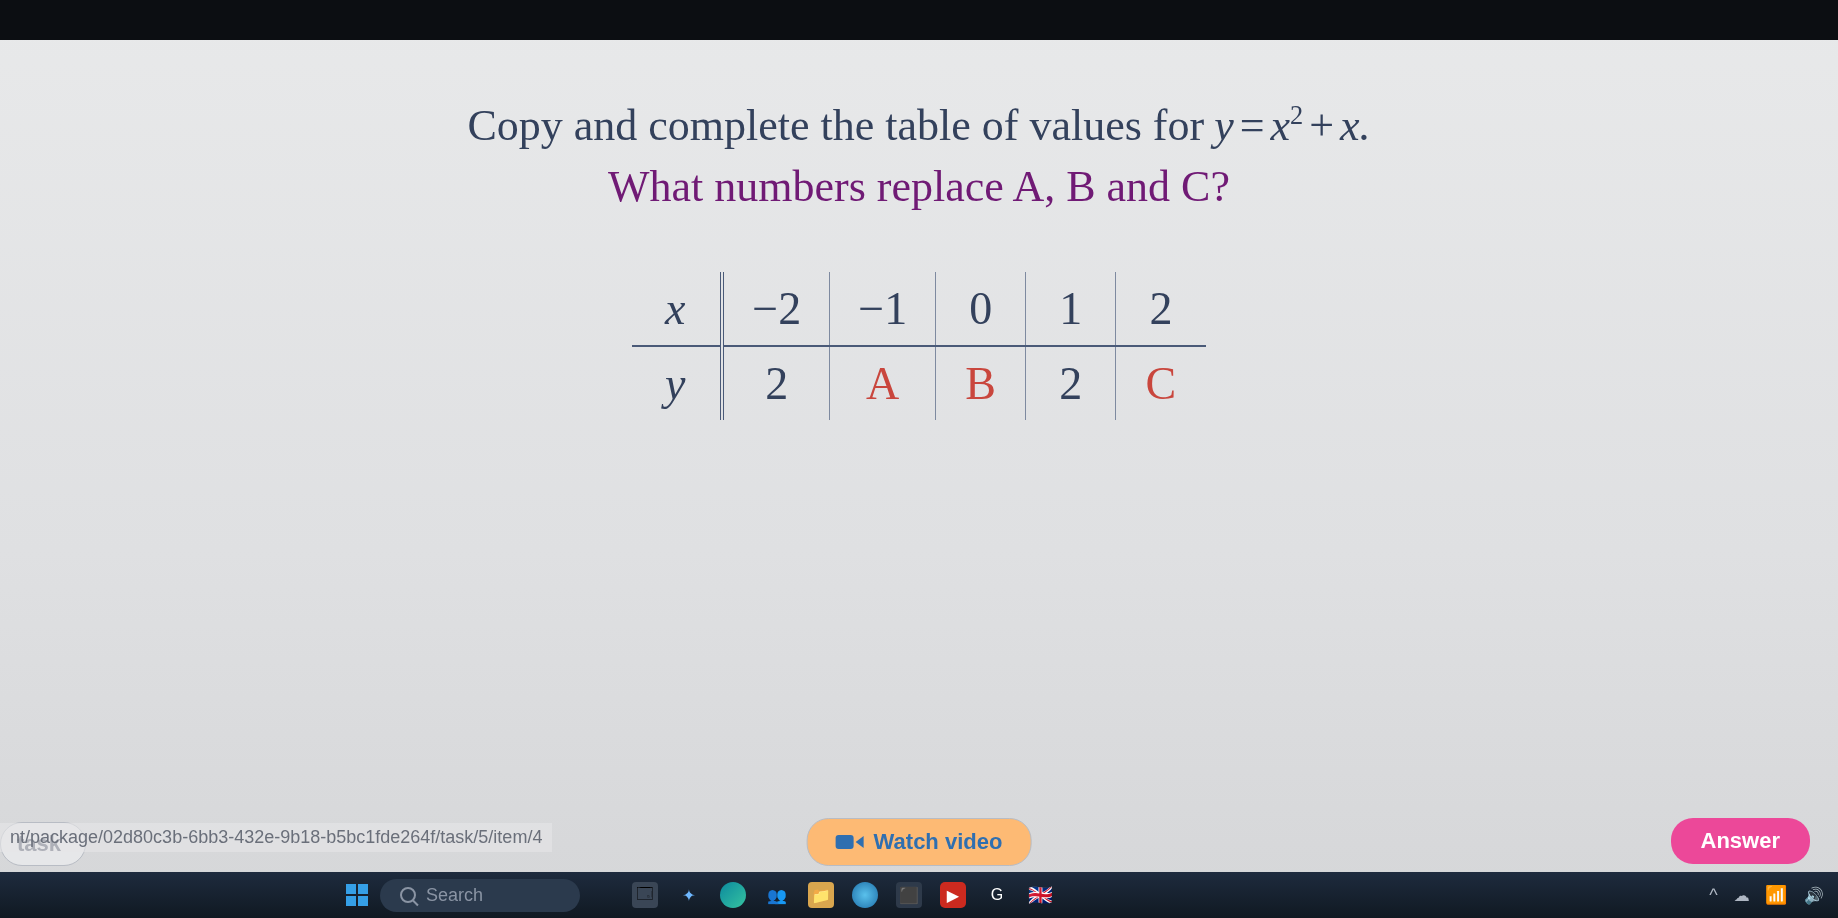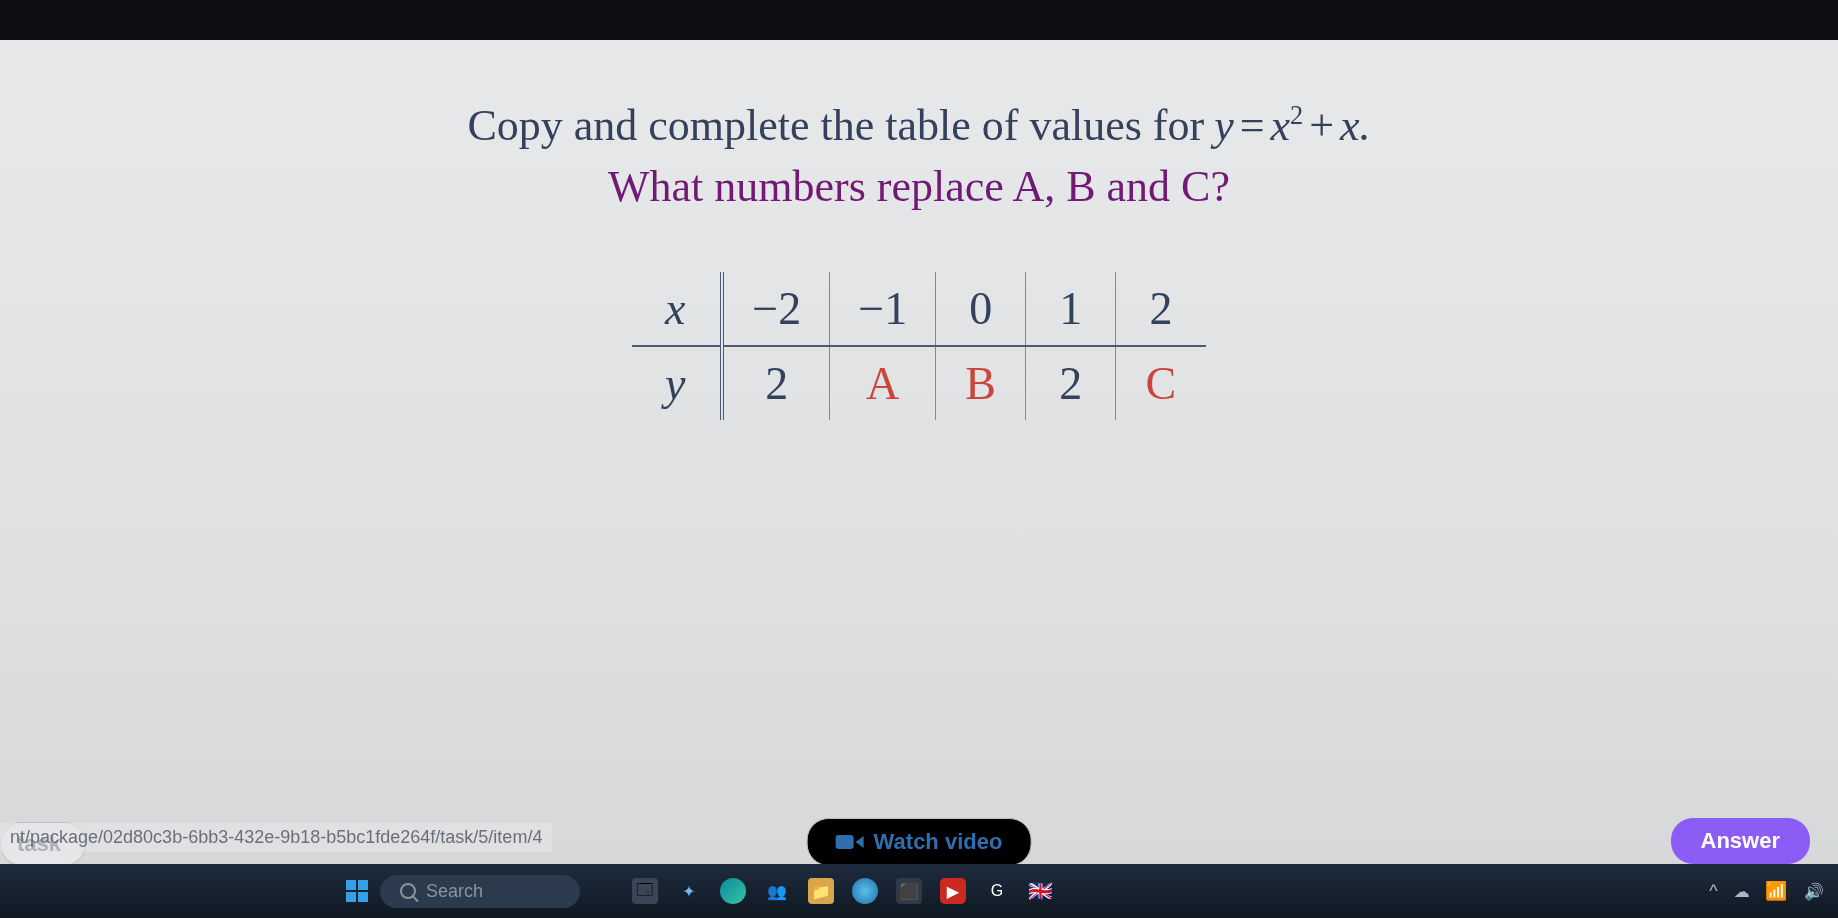--- a/index.html
+++ b/index.html
@@ -82,42 +82,42 @@
     font-size: 22px;
     color: #5a6071;
     font-weight: 600;
   }
   .watch-btn {
     position: absolute;
     left: 50%;
     transform: translateX(-50%);
     border: 1.5px solid #b8bcc4;
     border-radius: 22px;
-    background: #000000;
+    background: #fdba74;
     padding: 10px 28px;
     font-size: 22px;
     color: #2f6fb0;
     font-weight: 700;
     display: inline-flex;
     align-items: center;
     gap: 10px;
   }
   .camera-icon {
     display: inline-flex;
     gap: 2px;
     align-items: center;
   }
   .camera-icon .body { width:18px; height:14px; background:#2f6fb0; border-radius:3px; }
   .camera-icon .lens { width:0; height:0; border-top:6px solid transparent; border-bottom:6px solid transparent; border-right:8px solid #2f6fb0; }
 
   .answer-btn {
     position: absolute;
     right: 28px;
     top: 0;
-    background: #8b5cf6;
+    background: #ec4899;
     color: #fff;
     border-radius: 22px;
     padding: 10px 30px;
     font-size: 22px;
     font-weight: 700;
     border: none;
   }
 
   .url-hint {
     position: absolute;
@@ -126,21 +126,21 @@
     font-size: 18px;
     color: #6a6f7a;
     background: rgba(230,230,232,0.6);
     padding: 4px 10px;
   }
 
   
   .taskbar {
     position: absolute;
     left: 0; right: 0; bottom: 0;
-    height: 54px;
+    height: 46px;
     background: linear-gradient(180deg, #1e2b3e 0%, #101922 100%);
     display: flex;
     align-items: center;
     padding: 0 14px;
     gap: 12px;
   }
   .taskbar .spacer-left { width: 320px; }
   .win-icon {
     width: 22px; height: 22px;
     display: grid; grid-template-columns: 1fr 1fr; grid-template-rows:1fr 1fr; gap:2px;

